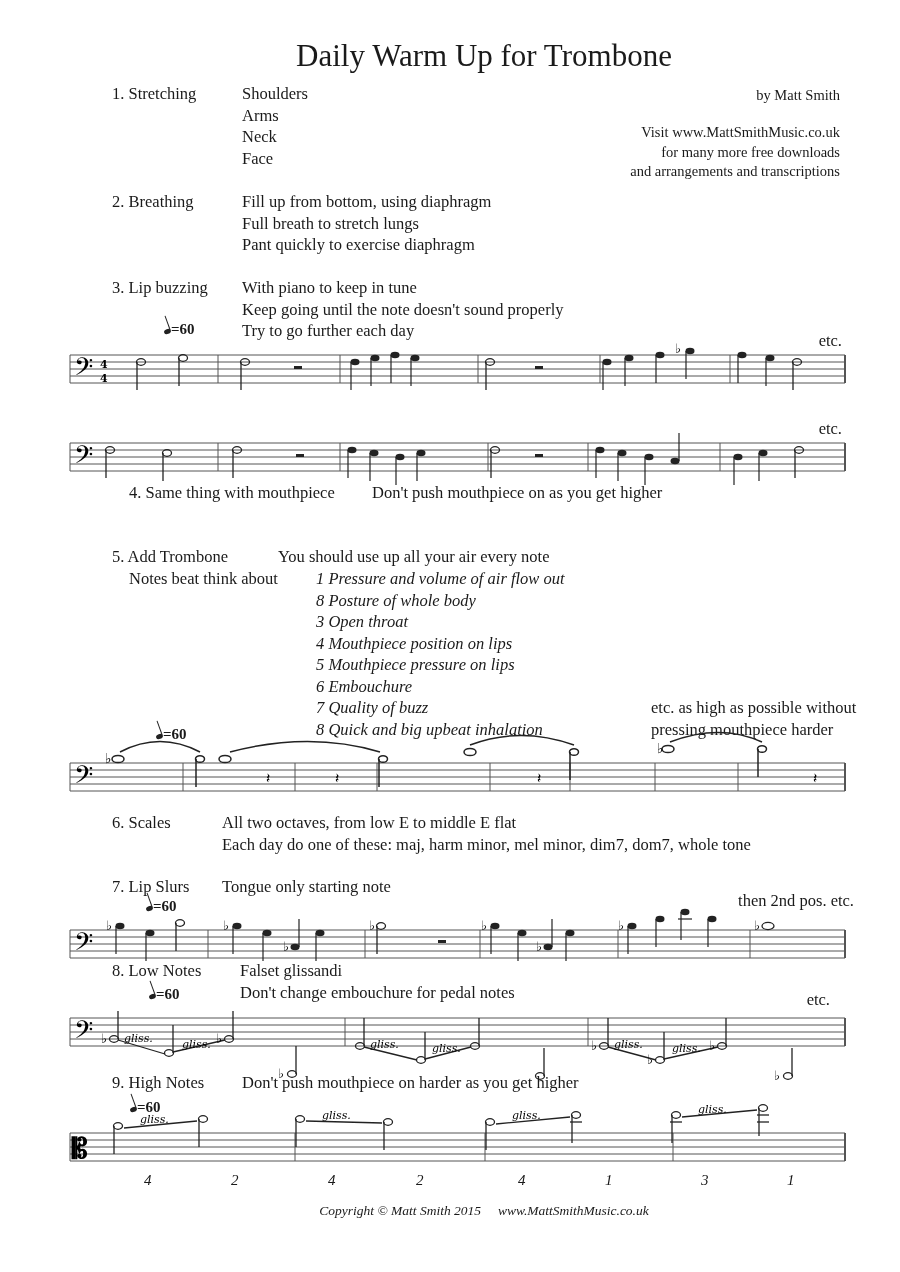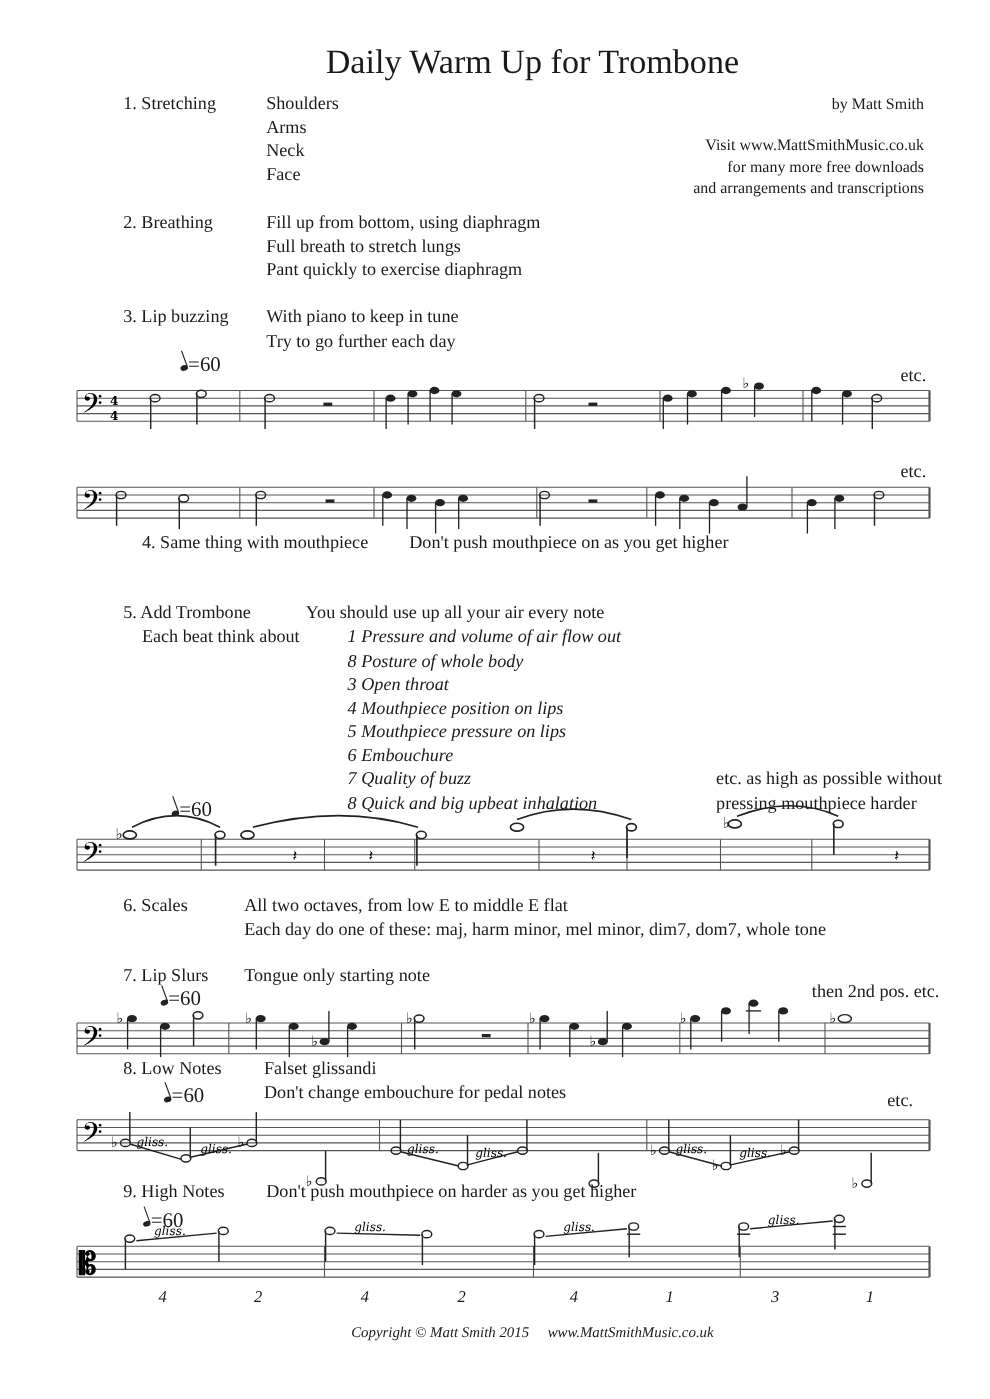--- a/index.html
+++ b/index.html
@@ -4,21 +4,21 @@
 <style>
   html, body { margin:0; padding:0; background:#ffffff; }
   body { width:900px; height:1272px; position:relative; overflow:hidden;
          font-family:"Liberation Serif", "DejaVu Serif", serif; color:#1a1a1a; }
   .abs { position:absolute; white-space:nowrap;margin-left:34px; }
   .title { left:0; width:900px; top:38px; text-align:center; font-size:31px; }
   .t { font-size:16.5px; line-height:21.5px; }
   .r { text-align:right; }
   .small { font-size:14.5px; line-height:19.5px; }
   .footer { font-size:13.5px; left:0; width:900px; text-align:center; top:1203px;font-style:italic; }
-  .tempo { font-size:19px; font-weight:normal; }
+  .tempo { font-size:15px; font-weight:bold; }
   .tempo .note { display:inline-block; width:7px; height:5px; background:#222; border-radius:50%;
                  transform:rotate(-20deg); position:relative; top:0; }
   .tempo .note::after { content:""; position:absolute; left:6px; top:-13px; width:1px; height:15px; background:#222; }
   svg.staff { position:absolute; left:70px; overflow:visible; }
   .finger { font-style:italic; font-size:15px; }
 </style>
 </head>
 <body>
 
 <div class="abs title">Daily Warm Up for Trombone</div>
@@ -40,20 +40,21 @@
 <div class="abs t" style="left:78px;top:191px;">2. Breathing</div>
 <div class="abs t" style="left:208px;top:191px;">
   <div>Fill up from bottom, using diaphragm</div>
   <div>Full breath to stretch lungs</div>
   <div>Pant quickly to exercise diaphragm</div>
 </div>
 
 <div class="abs t" style="left:78px;top:277px;">3. Lip buzzing</div>
 <div class="abs t" style="left:208px;top:277px;">
   <div>With piano to keep in tune</div>
+  <div>Keep going until the note doesn't sound properly</div>
   <div>Try to go further each day</div>
 </div>
 <div class="abs tempo" style="left:130px;top:321px;"><span class="note"></span><span>=60</span></div>
 <div class="abs t" style="right:58px;top:330px;">etc.</div>
 
 <svg class="staff" style="top:353px;" width="775" height="50">
   <g stroke="#555" stroke-width="1">
     <line x1="0" y1="2" x2="775" y2="2"></line>
       <line x1="0" y1="9" x2="775" y2="9"></line>
       <line x1="0" y1="16" x2="775" y2="16"></line>
@@ -168,21 +169,21 @@
   </g>
 </svg>
 
 <div class="abs t" style="left:95px;top:482px;">4. Same thing with mouthpiece</div>
 <div class="abs t" style="left:338px;top:482px;">
   <div>Don't push mouthpiece on as you get higher</div>
 </div>
 
 <div class="abs t" style="left:78px;top:546px;">5. Add Trombone</div>
 <div class="abs t" style="left:244px;top:546px;">You should use up all your air every note</div>
-<div class="abs t" style="left:95px;top:568px;">Each beat think about</div>
+<div class="abs t" style="left:95px;top:568px;">Notes beat think about</div>
 <div class="abs t" style="left:282px;top:568px;font-style:italic;">
   <div>1 Pressure and volume of air flow out</div>
   <div>8 Posture of whole body</div>
   <div>3 Open throat</div>
   <div>4 Mouthpiece position on lips</div>
   <div>5 Mouthpiece pressure on lips</div>
   <div>6 Embouchure</div>
   <div>7 Quality of buzz</div>
   <div>8 Quick and big upbeat inhalation</div>
 </div>

